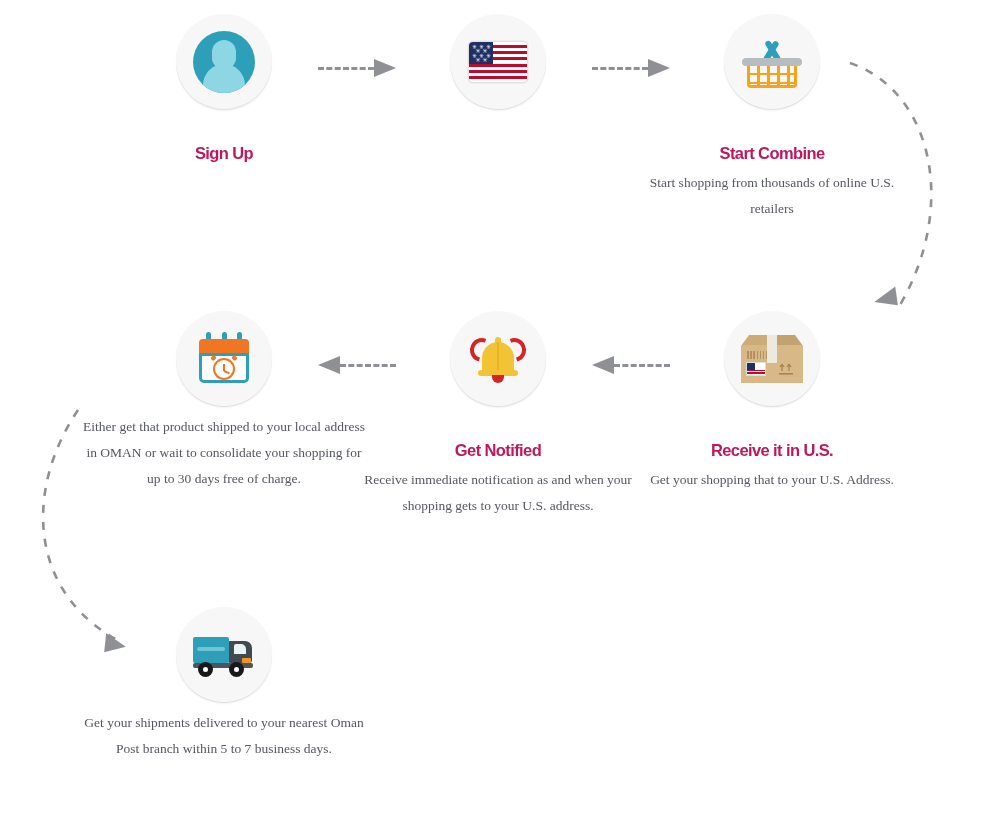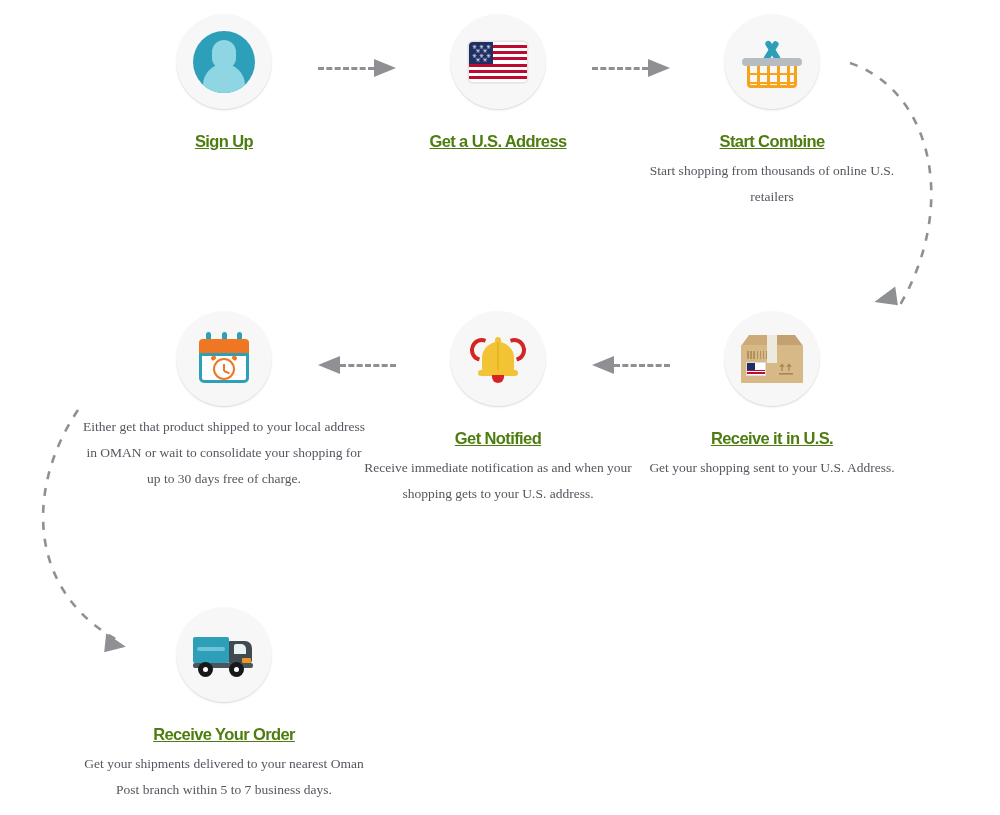--- a/index.html
+++ b/index.html
@@ -17,25 +17,24 @@
   .circle{
     width:96px;height:96px;border-radius:50%;
     background:#f7f7f7;
     margin:0 auto;
     position:relative;
     box-shadow:0 1px 2px rgba(0,0,0,.05), inset 0 -1px 0 rgba(200,210,205,.55);
     display:flex;align-items:center;justify-content:center;
   }
   .circle .art{position:relative;width:62px;height:62px;}
   .step-title{
-    font-size:16.5px;font-weight:bold;color:#4d7c0f;
+    font-size:16.5px;font-weight:bold;color:#be185d;
     letter-spacing:-0.6px;
-    margin-top:22px;
+    margin-top:34px;
     font-family:"Liberation Sans", sans-serif;
-    text-decoration:underline;
   }
   .step-desc{
     font-family:"Liberation Serif", serif;
     font-size:13.5px;color:#55575f;
     line-height:26px;
     margin-top:7px;
     padding:0 8px;
   }
 
   
@@ -199,21 +198,20 @@
           <span class="star" style="left:6.5px;top:6px;">✳</span>
           <span class="star" style="left:13.5px;top:6px;">✳</span>
           <span class="star" style="left:3px;top:10.5px;">✳</span>
           <span class="star" style="left:10px;top:10.5px;">✳</span>
           <span class="star" style="left:17px;top:10.5px;">✳</span>
           <span class="star" style="left:6.5px;top:15px;">✳</span>
           <span class="star" style="left:13.5px;top:15px;">✳</span>
         </div>
       </div>
     </div>
-    <div class="step-title">Get a U.S. Address</div>
   </div>
 
   <div class="arrow-h" style="left:592px;top:56px;">
     <div class="dash"></div>
     <div class="head"></div>
   </div>
 
   <div class="step" style="left:622px;top:14px;">
     <div class="circle">
       <div class="art" style="width:62px;height:50px;">
@@ -253,21 +251,21 @@
           </div>
           <svg class="upmark" viewBox="0 0 18 14">
             <path d="M4 9 L4 3 M4 2 L2 5 M4 2 L6 5" stroke="#a8864f" stroke-width="1.3" fill="none"></path>
             <path d="M11 9 L11 3 M11 2 L9 5 M11 2 L13 5" stroke="#a8864f" stroke-width="1.3" fill="none"></path>
             <rect x="1" y="11" width="14" height="1.6" fill="#a8864f"></rect>
           </svg>
         </div>
       </div>
     </div>
     <div class="step-title">Receive it in U.S.</div>
-    <div class="step-desc">Get your shopping sent to your U.S. Address.</div>
+    <div class="step-desc">Get your shopping that to your U.S. Address.</div>
   </div>
 
   <div class="arrow-h left" style="left:592px;top:353px;">
     <div class="dash"></div>
     <div class="head"></div>
   </div>
 
   <div class="step" style="left:348px;top:311px;">
     <div class="circle">
       <div class="art" style="width:58px;height:50px;">
@@ -324,17 +322,16 @@
             <div class="win"></div>
             <div class="lamp"></div>
           <div class="cargo">
               <i></i>
             </div>
           <div class="w w1"></div>
             <div class="w w2"></div>
         </div>
       </div>
     </div>
-    <div class="step-title">Receive Your Order</div>
     <div class="step-desc">Get your shipments delivered to your nearest Oman Post branch within 5 to 7 business days.</div>
   </div>
 
 </div>
 
 </body></html>

